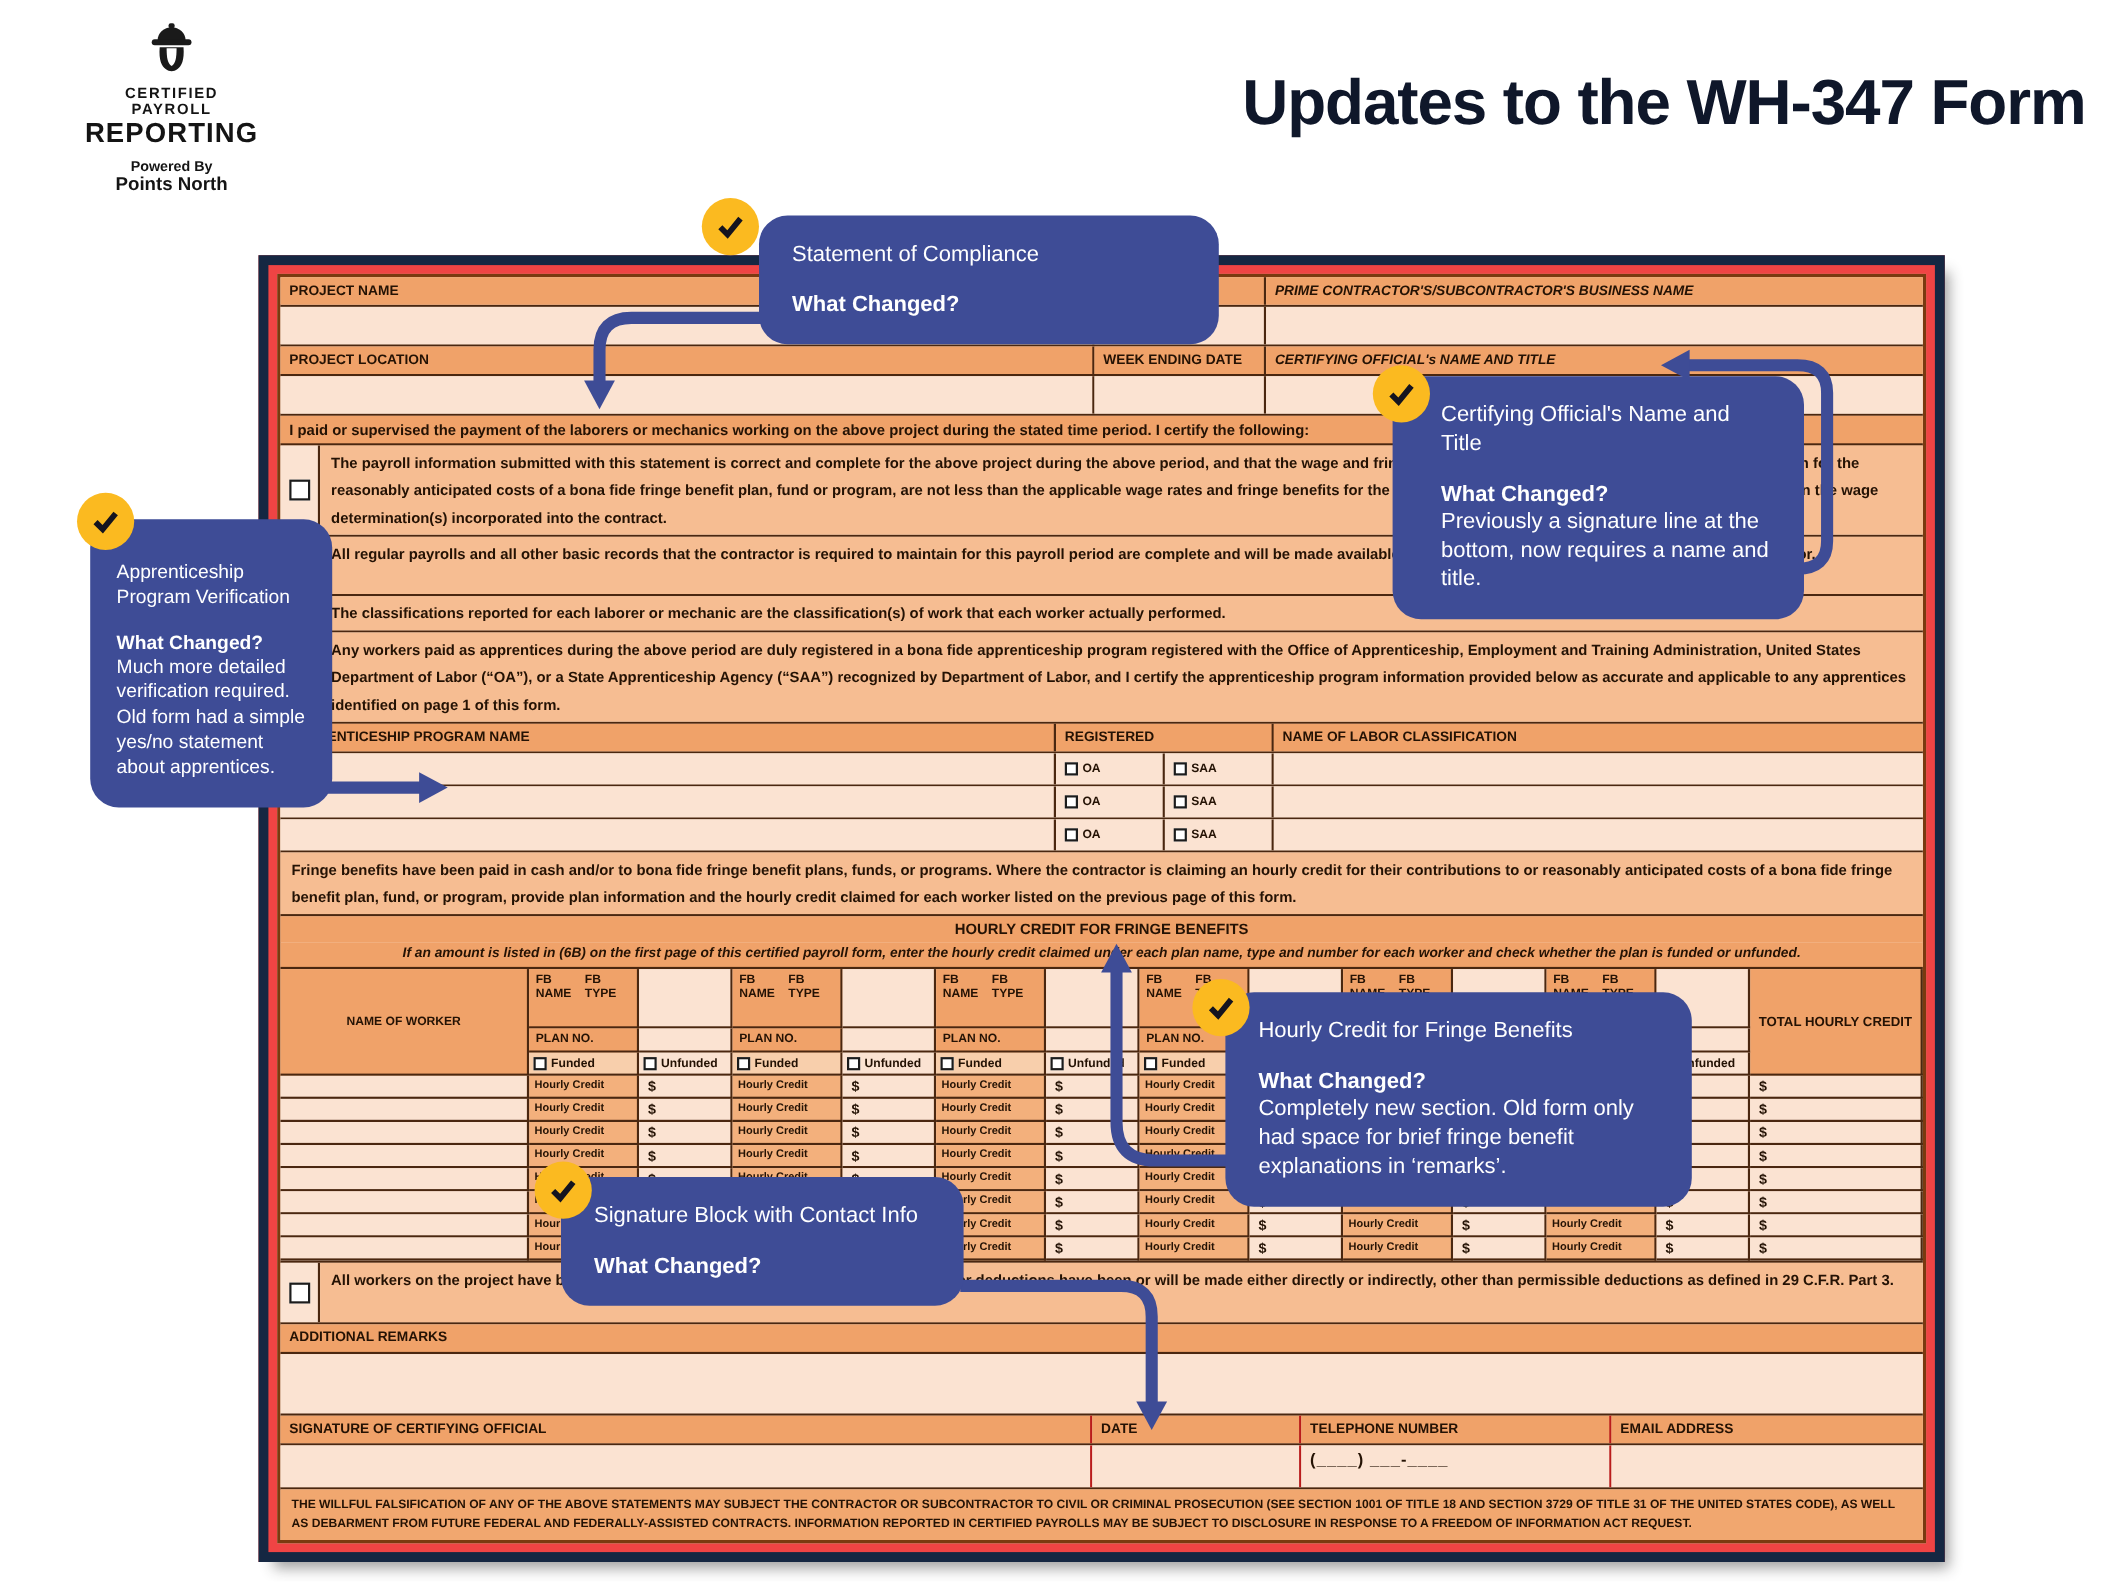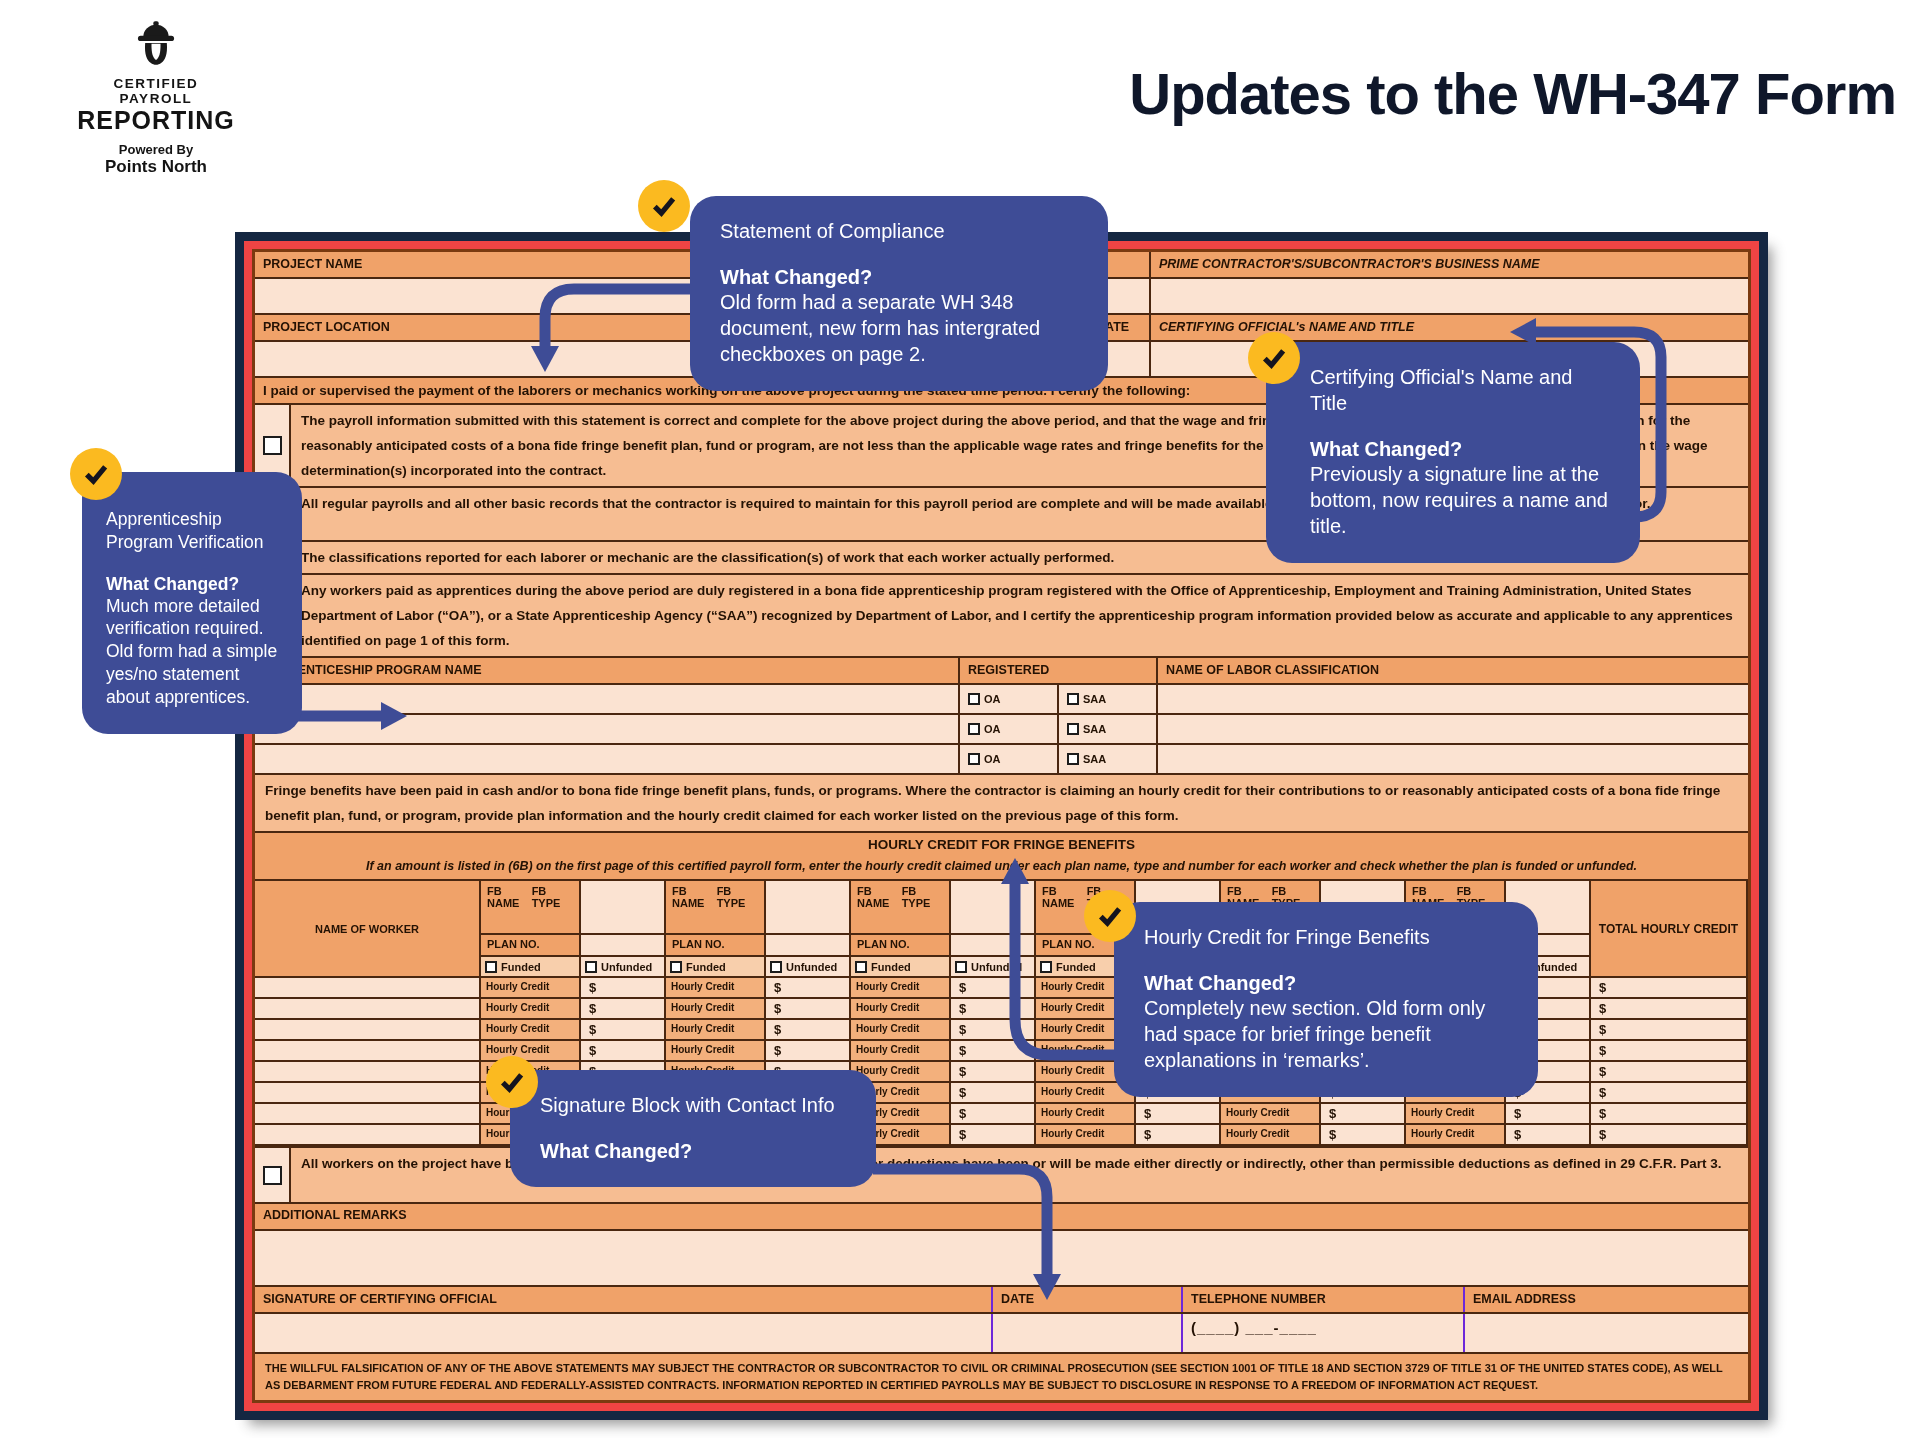--- a/index.html
+++ b/index.html
@@ -56,21 +56,21 @@
       font-size:11px;font-weight:700;overflow:hidden;}
   .fc.center{display:flex;align-items:center;justify-content:center;text-align:center;}
   .fc.fb-labels{padding:4px 6px;display:flex;justify-content:space-between;}
   .fc.plan{padding:3px 6px;}
   .fc.cbrow{display:flex;align-items:center;gap:4px;padding:2px 4px;font-size:10.5px;}
   .fc.hc{padding:3px 5px;font-size:10px;background:#F3B07C;}
   .fc.dollar{padding:2px 8px;font-size:13px;}
   .fc.total-h{font-size:12px;line-height:1.5;}
 
   .grid-sig{display:grid;grid-template-columns:738px 190px 282px 1fr;}
-  .grid-sig>div{border-right:2px solid #6d28d9;box-sizing:border-box;padding:5px 8px;}
+  .grid-sig>div{border-right:2px solid #b91c1c;box-sizing:border-box;padding:5px 8px;}
   .grid-sig>div:last-child{border-right:none;}
   .h40{height:40px;}
   .phone-ph{font-size:15px;font-weight:700;letter-spacing:1px;}
   .r-disclaimer{background:#F1A76F;padding:6px 10px;font-size:11px;font-weight:700;line-height:17px;border-bottom:none;box-sizing:border-box;}
 
   
   .arrows{position:absolute;left:0;top:0;z-index:5;pointer-events:none;}
   .callout{position:absolute;z-index:6;background:#3E4C96;color:#ffffff;border-radius:26px;
            padding:22px 26px 24px 30px;box-sizing:border-box;}
   .c-title{font-size:20px;line-height:1.3;font-weight:400;}
@@ -484,21 +484,20 @@
   </div>
 
   <div class="callout" style="left:690px;top:196px;width:418px;">
     <div class="badge" style="left:-52px;top:-16px;">
       <svg width="34" height="34" viewBox="0 0 52 52">
           <path d="M12 27 l10 10 L40 15" fill="none" stroke="#14141f" stroke-width="8"></path>
         </svg>
     </div>
     <div class="c-title">Statement of Compliance</div>
     <div class="c-head">What Changed?</div>
-    <div class="c-body">Old form had a separate WH 348 document, new form has intergrated checkboxes on page 2.</div>
   </div>
 
   <div class="callout" style="left:1266px;top:342px;width:374px;padding-left:44px;">
     <div class="badge" style="left:-18px;top:-10px;">
       <svg width="34" height="34" viewBox="0 0 52 52">
           <path d="M12 27 l10 10 L40 15" fill="none" stroke="#14141f" stroke-width="8"></path>
         </svg>
     </div>
     <div class="c-title">Certifying Official's Name and Title</div>
     <div class="c-head">What Changed?</div>

